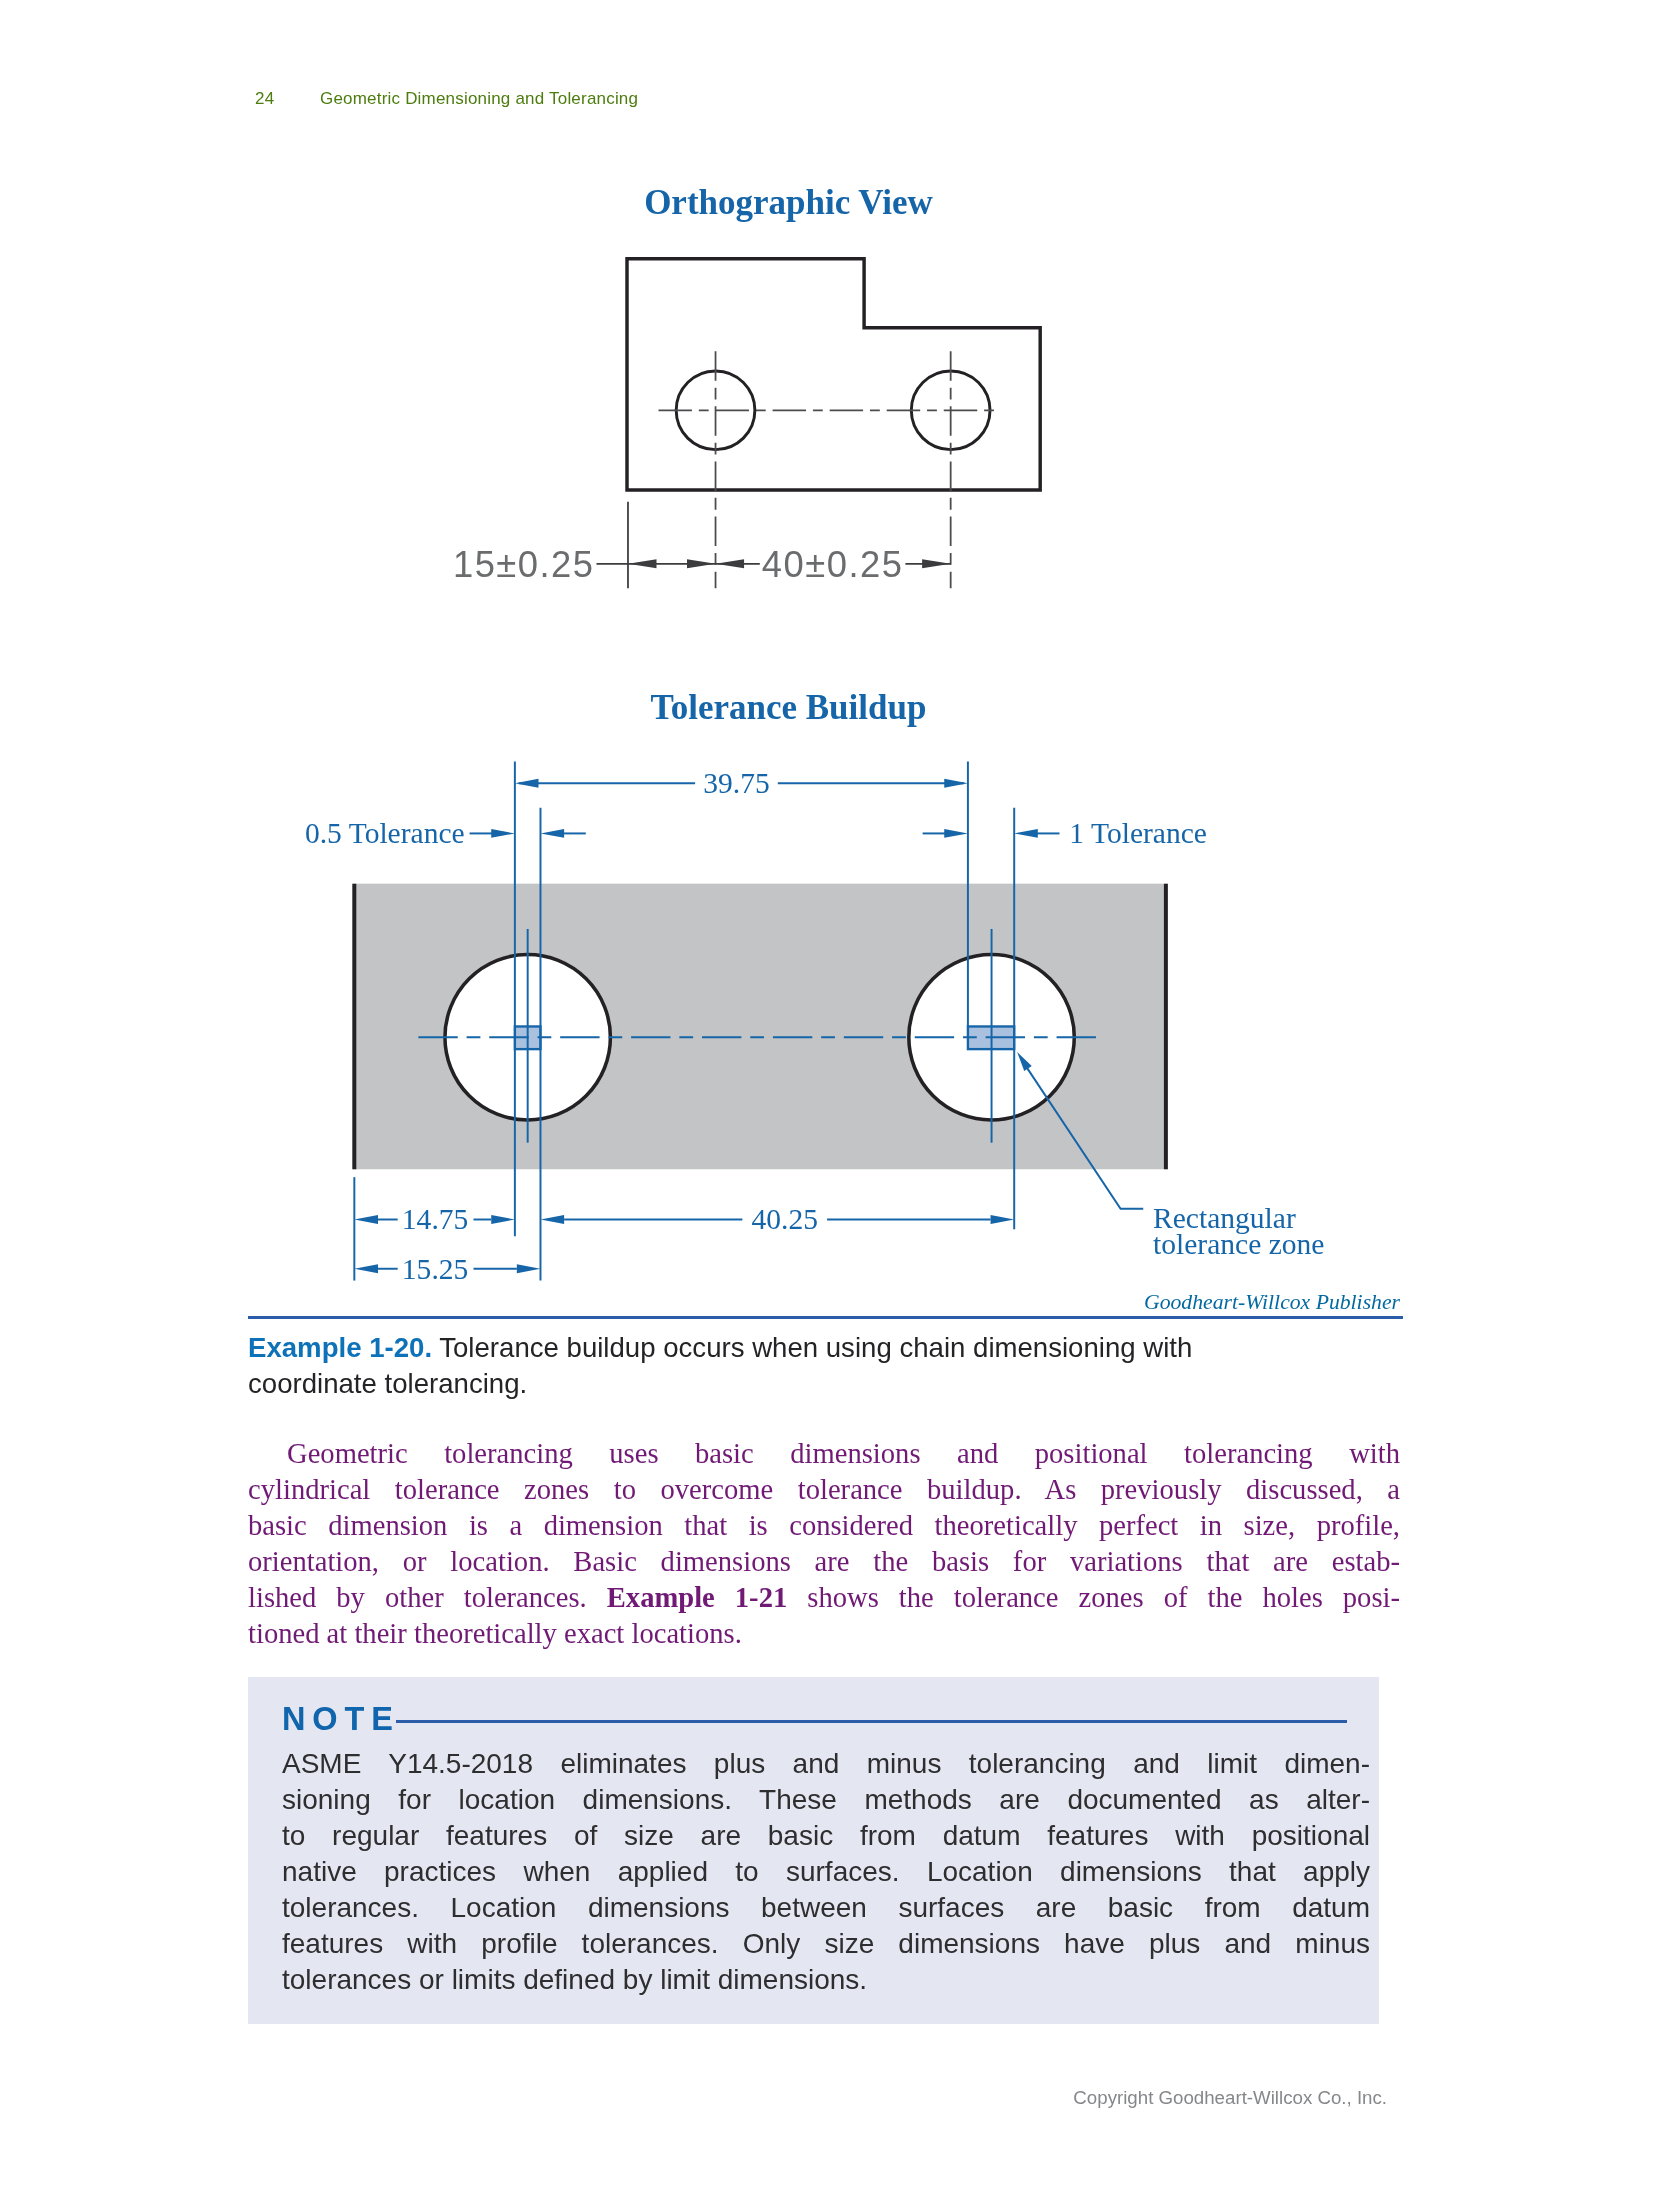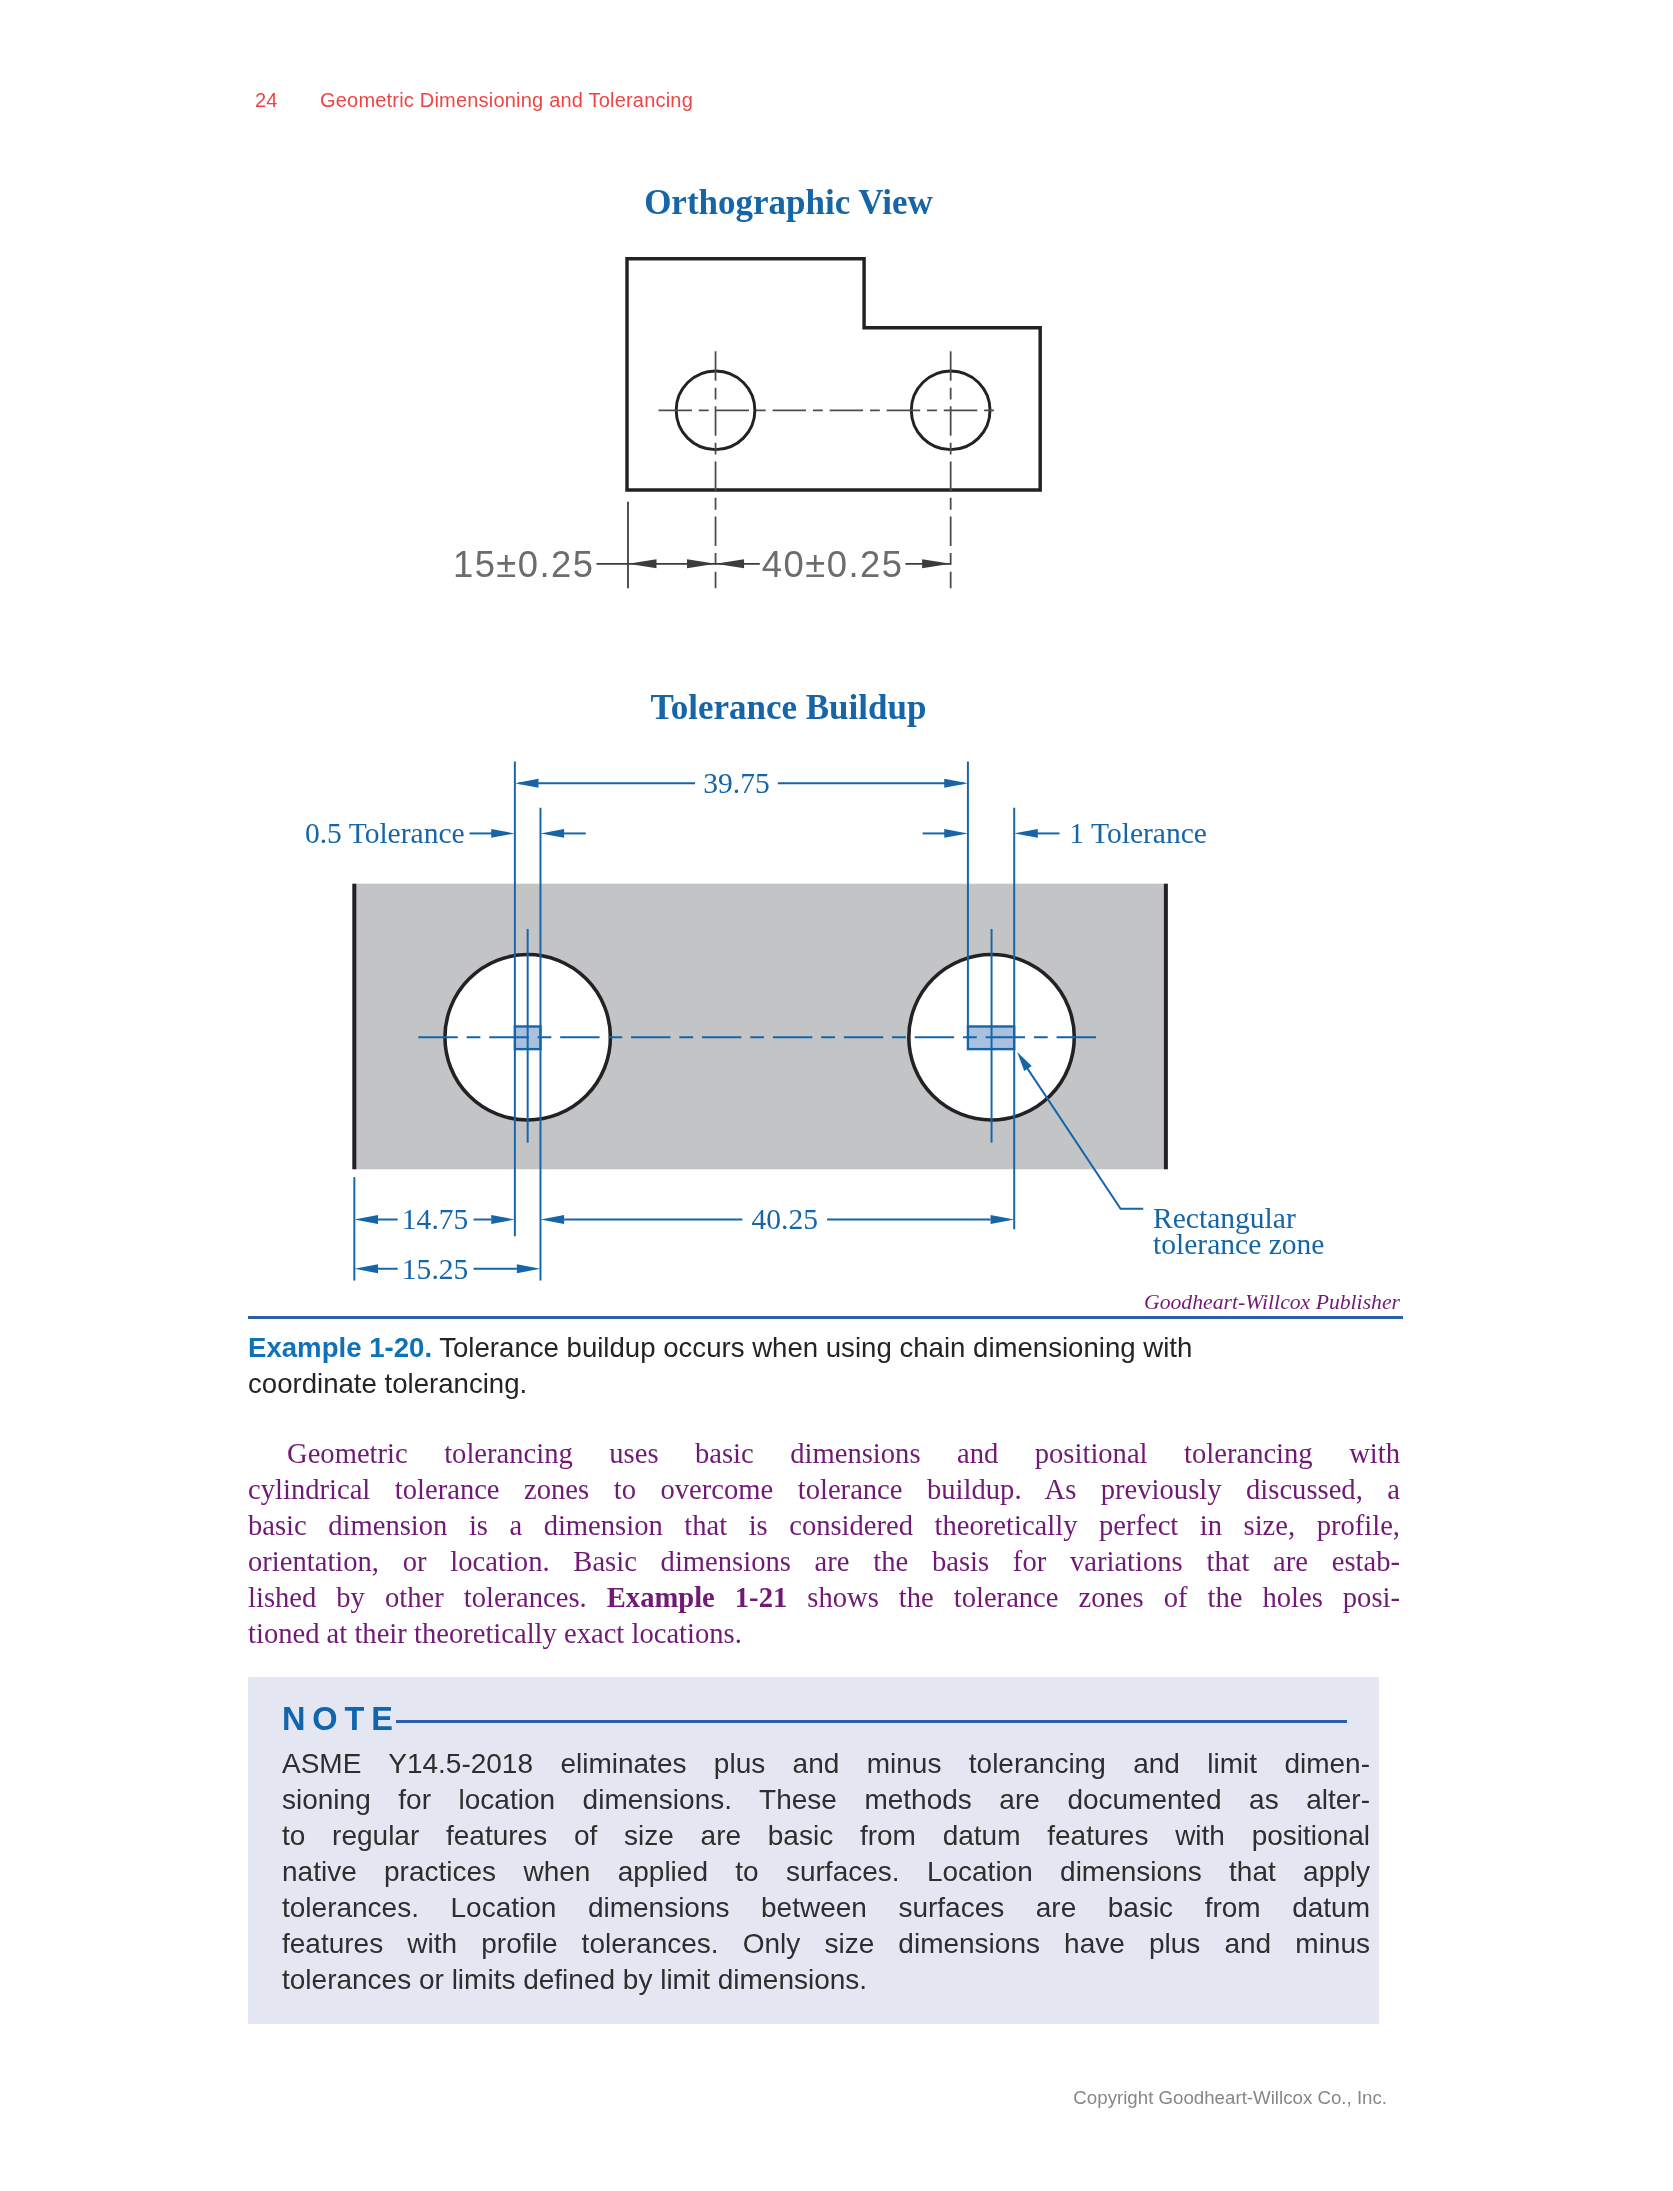--- a/index.html
+++ b/index.html
@@ -1,20 +1,20 @@
 <!DOCTYPE html>
 <html><head>
 <meta charset="utf-8">
 <style>
   html,body{margin:0;padding:0;background:#fff;}
   .page{position:relative;width:1674px;height:2192px;background:#ffffff;overflow:hidden;
         font-family:"Liberation Sans",sans-serif;color:#2a292b;}
   .abs{position:absolute;}
   
-  .hdr{top:89px;left:255px;font-size:20px;color:#ef4444;letter-spacing:0.2px;}
+  .hdr{top:89px;left:255px;font-size:17px;color:#4d7c0f;letter-spacing:0.2px;}
   .hdr .num{display:inline-block;min-width:65px;}
   
   .figtitle{font-family:"Liberation Serif",serif;font-weight:bold;font-size:35px;color:#1565a8;
             width:729px;left:424px;text-align:center;}
   
   .caption{left:248px;top:1330px;width:1157px;font-size:27.6px;line-height:36px;color:#242326;}
   .cap-blue{color:#0d72b8;font-weight:bold;}
   
   .body-par{left:248px;top:1436px;width:1152px;font-family:"Liberation Serif",serif;
             font-size:28.6px;line-height:36px;color:#701a75;}
@@ -22,21 +22,21 @@
   .body-par .indent{text-indent:39px;}
   
   .notebox{left:248px;top:1677px;width:1131px;height:347px;background:#e4e7f1;}
   .notelabel{position:absolute;left:34px;top:23.6px;font-size:32.5px;font-weight:bold;
              letter-spacing:6.9px;color:#1065ad;}
   .noterule{position:absolute;left:148px;top:43px;width:951px;height:3px;background:#2b5da9;}
   .notetext{position:absolute;left:34px;top:69px;width:1088px;font-size:28px;
             line-height:36px;color:#2e2d2f;}
   
   .credit{top:1290px;left:248px;width:1152px;text-align:right;font-family:"Liberation Serif",serif;
-          font-style:italic;font-size:21.7px;color:#701a75;}
+          font-style:italic;font-size:21.7px;color:#0369a1;}
   .bluerule{top:1316px;left:248px;width:1155px;height:3px;background:#2b5da9;}
   
   .footer{top:2087px;left:248px;width:1139px;text-align:right;font-size:18.7px;color:#85878a;}
   svg{position:absolute;overflow:visible;}
   svg text{font-family:"Liberation Serif",serif;}
   .cadtxt{font-family:"Liberation Sans",sans-serif;fill:#6b6c6e;font-size:37px;letter-spacing:1.5px;}
   .bluetxt{fill:#1565a8;font-size:30px;}
 </style>
 </head>
 <body>

